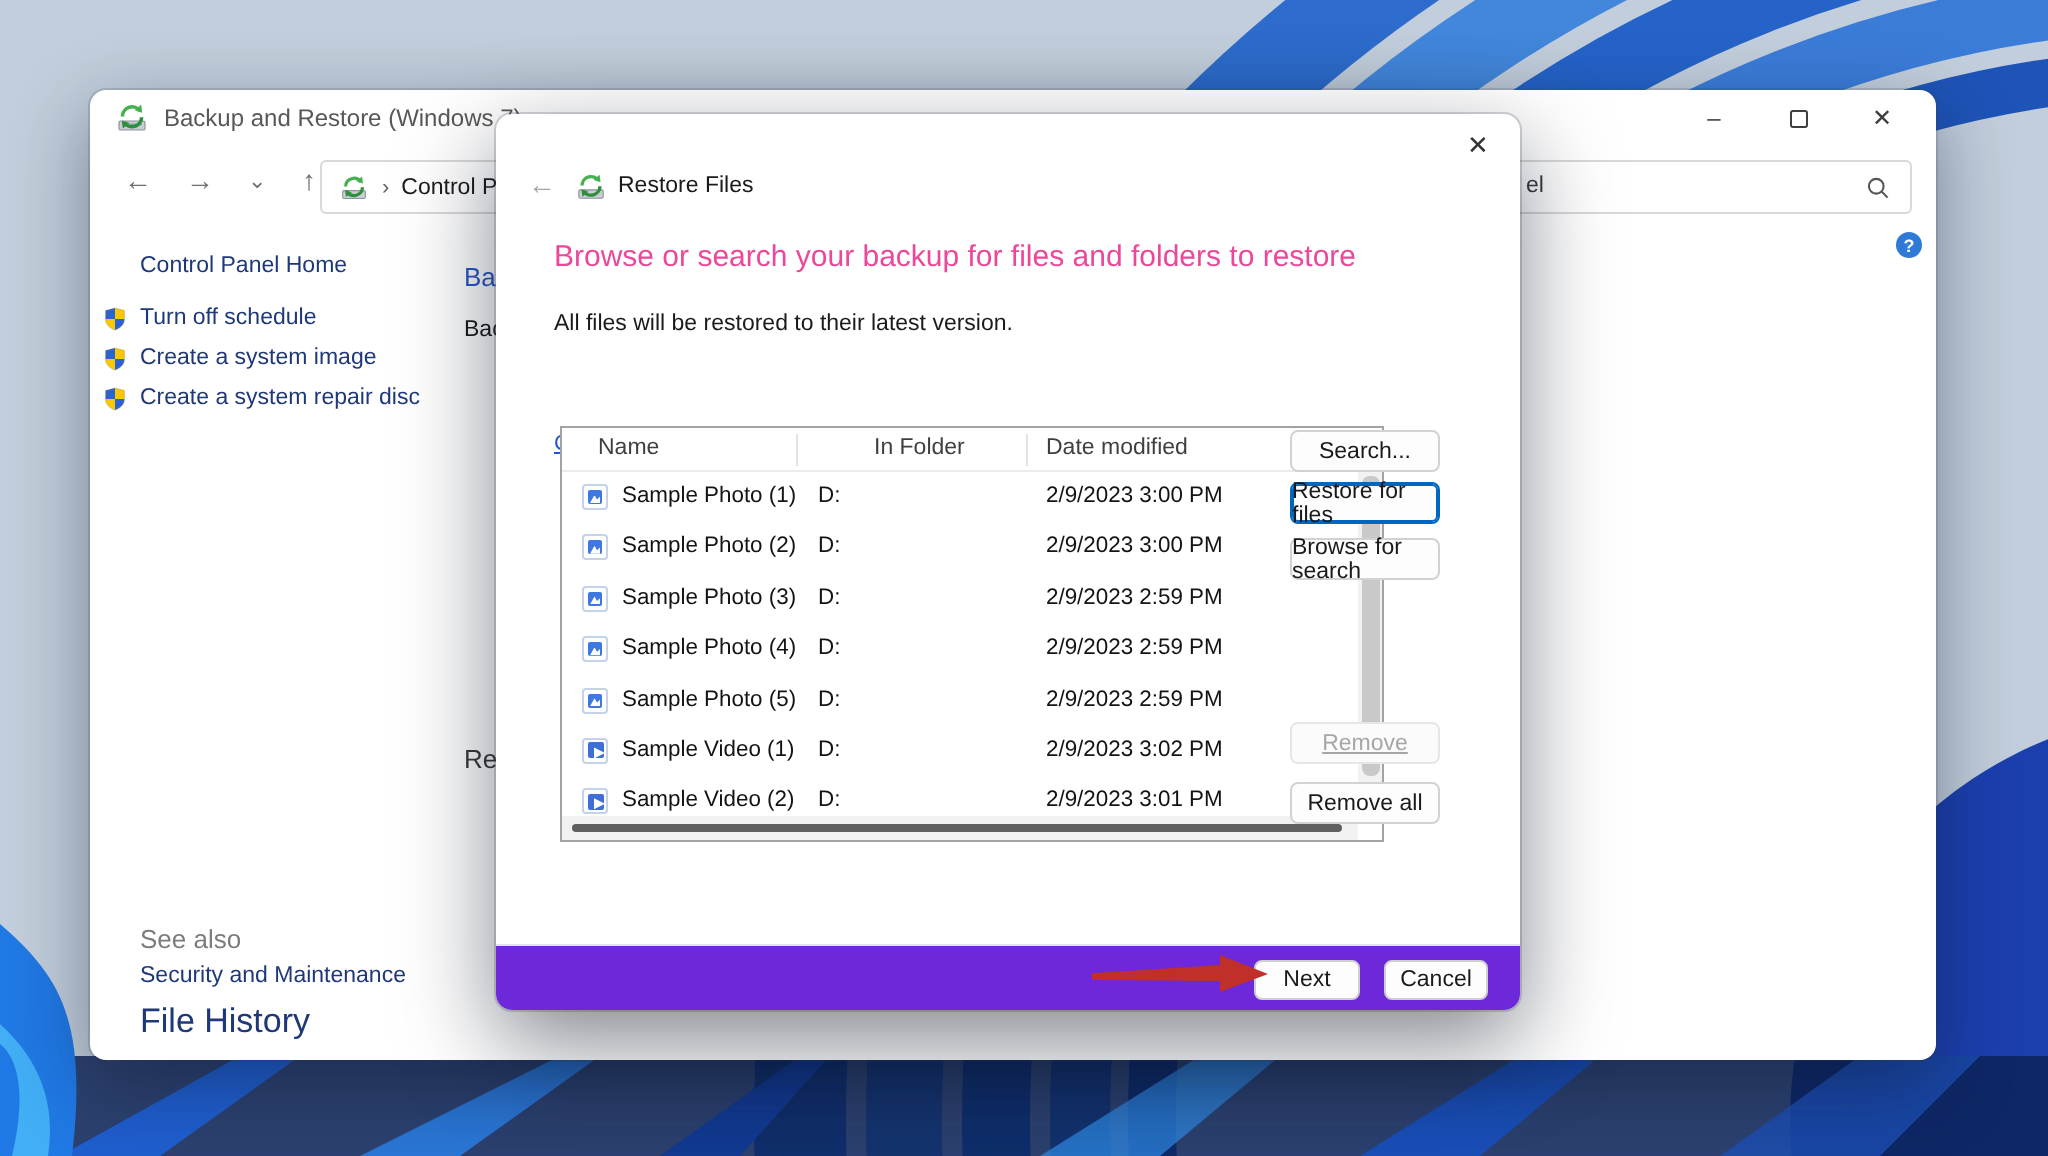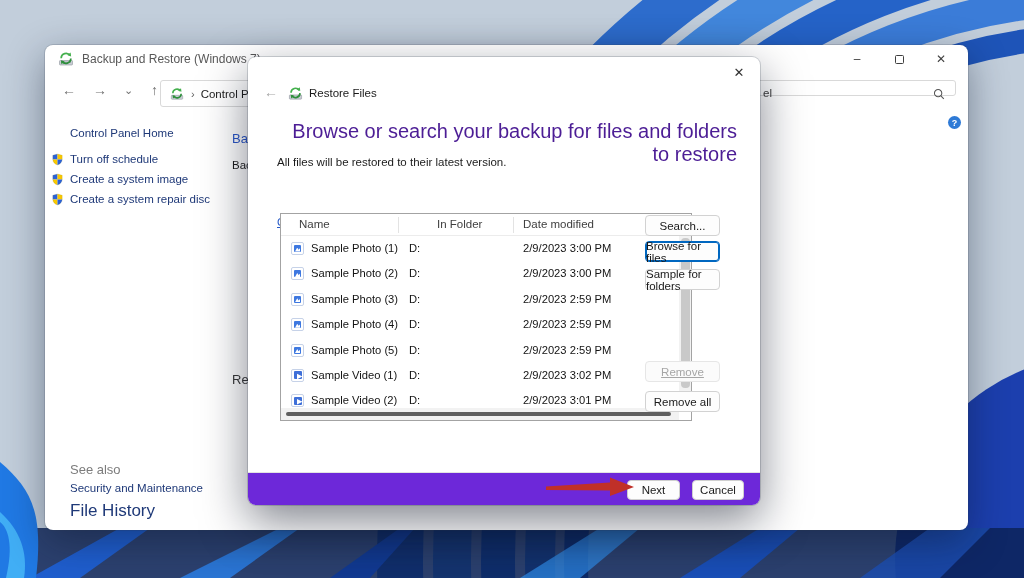--- a/index.html
+++ b/index.html
@@ -19,21 +19,21 @@
     color:#3f3f3f; font-size:12px; cursor:default; }
   .glyph-max { width:9px; height:9px; border:1px solid #3f3f3f; border-radius:1.5px; }
 
   .navbar { position:absolute; left:0; top:28px; right:0; height:38px; }
   .nav-arrow { position:absolute; top:9px; font-size:14px; color:#6f6f6f; }
   .crumb-box { position:absolute; left:115px; top:7px; width:580px; height:27px;
     border:1px solid #d9d9d9; border-radius:3px; background:#fff; display:flex; align-items:center; }
   .crumb-box .appicon { margin-left:9px; width:14px; height:14px; }
   .crumb-chev { margin:0 6px 0 7px; color:#5f5f5f; font-size:11px; }
   .crumb-text { font-size:11.5px; color:#1c1c1c; white-space:nowrap; }
-  .search-box { position:absolute; left:700px; top:7px; width:211px; height:16px;
+  .search-box { position:absolute; left:700px; top:7px; width:211px; height:27px;
     border:1px solid #d9d9d9; border-radius:3px; background:#fff; }
   .search-tail { position:absolute; left:17px; top:6px; font-size:11.5px; color:#3c3c3c; }
   .search-mag { position:absolute; right:9px; top:6px; width:14px; height:14px; }
   .help-badge { position:absolute; left:903px; top:71px; width:13px; height:13px; border-radius:50%;
     background:#2e7ad6; color:#fff; font-size:9px; font-weight:bold; display:flex;
     align-items:center; justify-content:center; }
 
   .sidebar-home { position:absolute; left:25px; top:82px; font-size:11.5px; color:#1f3978; }
   .task-list { position:absolute; left:6px; top:104px; width:230px; }
   .task-item { display:flex; align-items:center; height:20px; margin-bottom:0; }
@@ -48,21 +48,21 @@
   .frag-restore-h { position:absolute; left:187px; top:327px; font-size:13px; color:#3a3a3a; white-space:nowrap; }
 
   
   #dialog { position:absolute; left:248px; top:57px; width:512px; height:448px; background:#fff;
     border-radius:8px; z-index:5; box-shadow:0 16px 46px rgba(5,12,30,.5), 0 0 0 1px rgba(70,80,95,.22); overflow:hidden; }
   .dlg-close { position:absolute; right:6px; top:3px; width:30px; height:24px; display:flex;
     align-items:center; justify-content:center; color:#333; font-size:13px; }
   .dlg-back { position:absolute; left:16px; top:27px; font-size:14px; color:#a6a6a6; }
   .dlg-appicon { position:absolute; left:40px; top:29px; width:15px; height:15px; }
   .dlg-title { position:absolute; left:61px; top:30px; font-size:11.5px; color:#1a1a1a; }
-  .dlg-heading { position:absolute; left:29px; top:63px; width:460px; font-size:20px; color:#4c1d95;text-align:right; }
+  .dlg-heading { position:absolute; left:29px; top:63px; width:460px; font-size:15px; color:#ec4899; }
   .dlg-note { position:absolute; left:29px; top:99px; font-size:11.5px; color:#1b1b1b; }
   .dlg-link { position:absolute; left:29px; top:114px; font-size:11px; color:#2458c7; text-decoration:underline;margin-top:45px; }
 
   .flist { position:absolute; left:32px; top:156px; width:412px; height:208px;
     border:1px solid #a3a3a3; background:#fff; }
   .flist-header { position:absolute; left:0; top:0; right:0; height:22px; border-bottom:1px solid #ececec;
     font-size:11.5px; color:#3f3f3f; }
   .col-h-name { position:absolute; left:18px; top:4px; }
   .col-h-folder { position:absolute; left:128px; top:4px;margin-left:28px; }
   .col-h-date { position:absolute; left:242px; top:4px; }
@@ -301,22 +301,22 @@
         </div>
       <div class="vscroll">
           <div class="vthumb"></div>
         </div>
       <div class="hscroll">
           <div class="hthumb"></div>
         </div>
     </div>
 
     <div class="side-btn btn-search">Search...</div>
-    <div class="side-btn btn-bfiles">Browse for files</div>
-    <div class="side-btn btn-bfolders">Sample for folders</div>
+    <div class="side-btn btn-bfiles">Restore for files</div>
+    <div class="side-btn btn-bfolders">Browse for search</div>
     <div class="side-btn btn-remove">Remove</div>
     <div class="side-btn btn-removeall">Remove all</div>
 
     <div class="dlg-footer">
       <div class="foot-btn btn-next">Next</div>
       <div class="foot-btn btn-cancel">Cancel</div>
     </div>
   </div>
 
   <svg id="arrow-annotation" width="100" height="26" viewBox="0 0 100 26">

